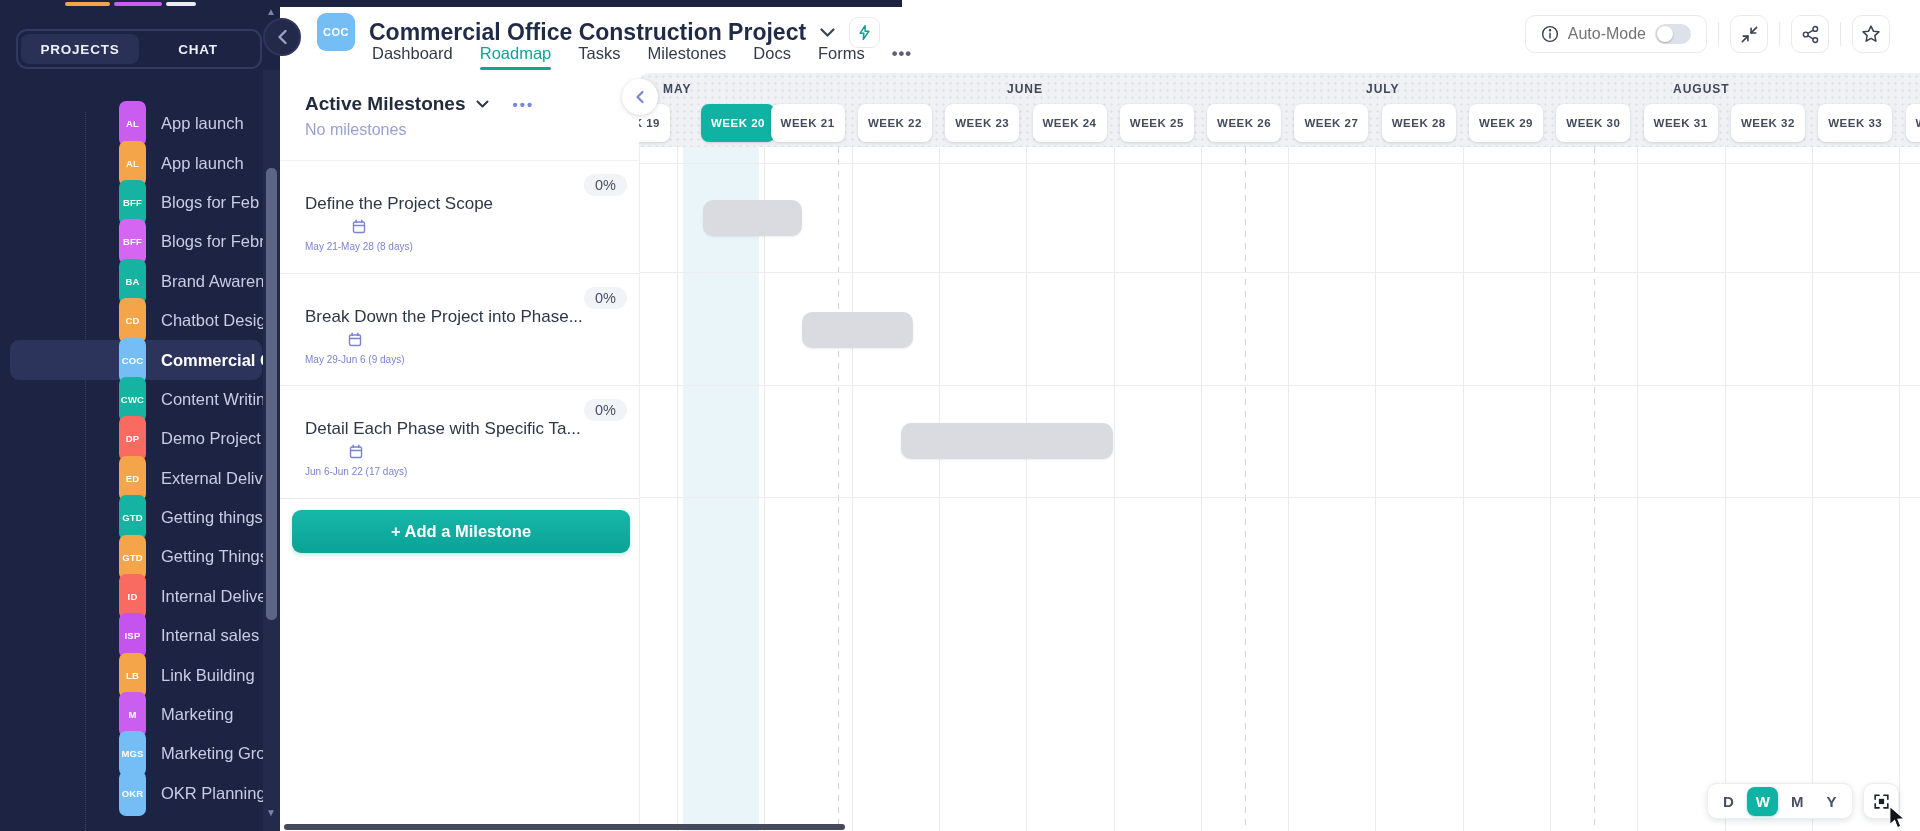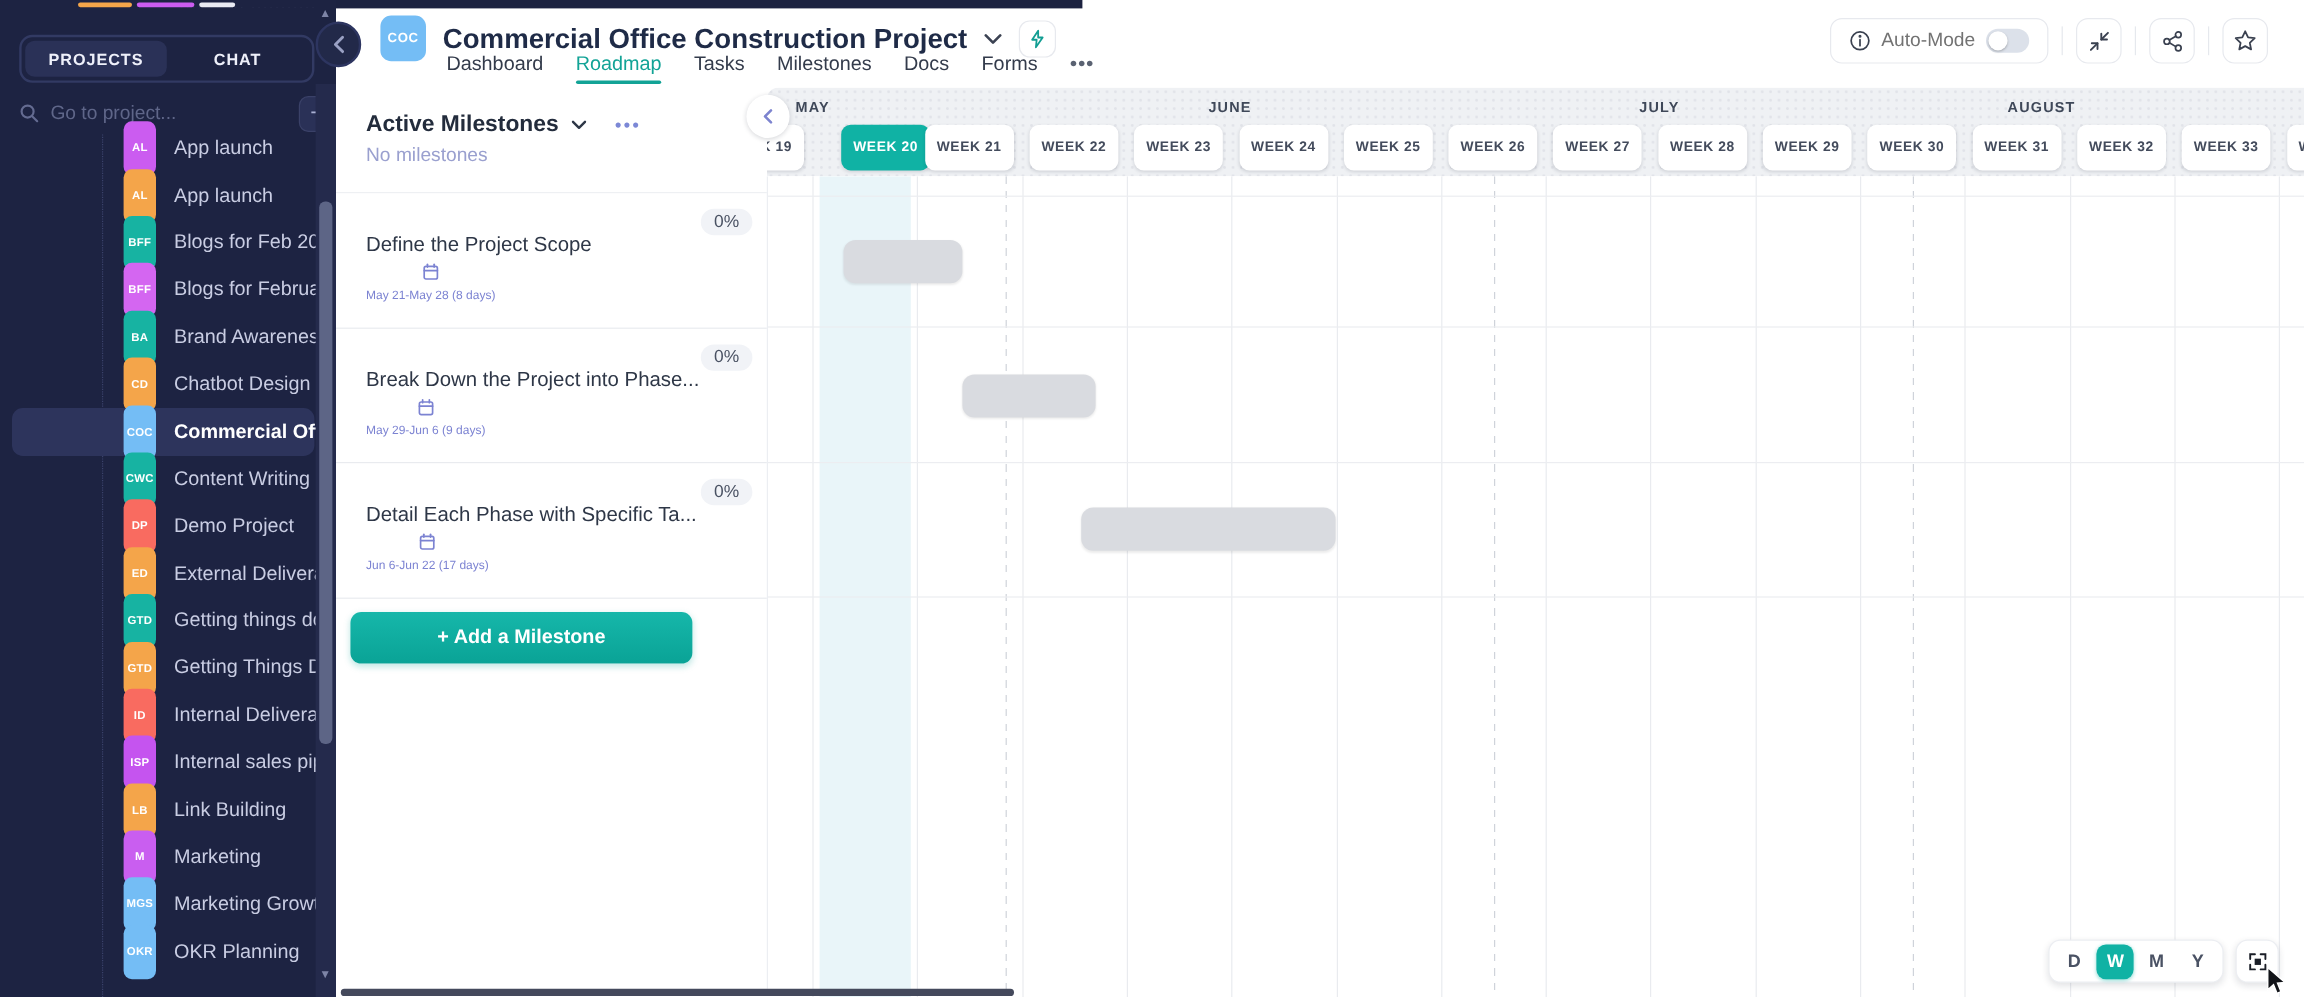--- a/index.html
+++ b/index.html
@@ -17,21 +17,21 @@
   .search-row { position:absolute; left:16px; top:79px; width:246px; height:31px; display:flex; align-items:center; }
   .search-row svg { flex:none; }
   .search-input { flex:1; margin-left:9px; background:transparent; border:none; outline:none; color:#c9cde3; font-size:16px; font-family:"Liberation Sans",sans-serif; }
   .search-input::placeholder { color:#5f6689; }
   .plus-btn { flex:none; width:30px; height:30px; background:#2a3157; border:1px solid #3a4168; border-radius:8px; color:#aab1d4; font-size:19px; line-height:27px; text-align:center; cursor:pointer; }
   .tree-line { position:absolute; left:85px; top:112px; bottom:0; width:0; border-left:1px dotted #3b426b; }
   #project-list { position:absolute; left:0; top:104px; width:280px; }
   .p-item { position:relative; height:39.4px; display:flex; align-items:center; padding-left:103px; cursor:pointer; }
   .p-item.selected { background:#2d345c; border-radius:9px; margin:0 18px 0 10px; padding-left:93px; }
   .p-item.selected .p-name { color:#ffffff; font-weight:bold; }
-  .p-icon { width:27px; height:45px; border-radius:7px; flex:none; display:flex; align-items:center; justify-content:center; color:#fff; font-size:9.5px; font-weight:bold; letter-spacing:.2px; }
+  .p-icon { width:27px; height:45px; border-radius:7px; flex:none; display:flex; align-items:center; justify-content:center; color:#fff; font-size:9.5px; font-weight:bold; letter-spacing:.2px;margin-left:16px; }
   .p-name { margin-left:15px; color:#c9cde3; font-size:16.5px; white-space:nowrap; }
   .side-scroll-track { position:absolute; right:0; top:70px; width:17px; bottom:0; background:#242a4c; }
   .side-scroll-thumb { position:absolute; left:266px; top:168px; width:11px; height:452px; background:#5d6586; border-radius:5px; z-index:4; }
   .scroll-arrow { position:absolute; color:#7d84a6; font-size:10px; z-index:4; }
 
   
   #collapse-btn { position:absolute; left:263px; top:18px; width:38px; height:38px; border-radius:50%; background:#222949; border:2px solid #2d3560; z-index:6; display:flex; align-items:center; justify-content:center; cursor:pointer; }
 
   
   #main { position:absolute; left:280px; top:0; right:0; bottom:0; background:#fff; }
@@ -59,21 +59,21 @@
   #mpanel { position:absolute; left:280px; top:73px; width:359px; bottom:0; background:#fff; z-index:2; }
   .mp-title-row { position:absolute; left:25px; top:20px; display:flex; align-items:center; gap:10px; }
   .mp-title { font-size:19px; font-weight:bold; color:#232c3c; }
   .mp-dots { margin-left:14px; color:#7c88d6; font-size:15px; font-weight:bold; letter-spacing:2px; cursor:pointer; }
   .mp-sub { position:absolute; left:25px; top:48px; font-size:16px; color:#9aa0cf; }
   #mrows { position:absolute; left:0; top:87px; width:100%; border-top:1px solid #eef0f3; }
   .m-row { position:relative; height:112.5px; border-bottom:1px solid #e9ebef; cursor:pointer; }
   .m-badge { position:absolute; right:12px; top:13px; background:#f1f3f7; border-radius:12px; padding:3px 11px; font-size:14.5px; color:#4a5263; }
   .m-name { position:absolute; left:25px; top:33px; font-size:17px; color:#2e3747; white-space:nowrap; }
   .m-date { position:absolute; left:25px; top:58px; display:flex; align-items:center; gap:7px; font-size:10px; color:#7c83d2;flex-direction:column; }
-  #add-milestone { position:absolute; left:12px; top:437px; width:285px; height:43px; border:none; border-radius:9px;
+  #add-milestone { position:absolute; left:12px; top:437px; width:338px; height:43px; border:none; border-radius:9px;
       background:linear-gradient(180deg,#16b7aa,#0aa396); color:#fff; font-size:16.5px; font-weight:bold;
       font-family:"Liberation Sans",sans-serif; cursor:pointer; box-shadow:0 2px 5px rgba(10,163,150,.25); }
 
   
   #timeline { position:absolute; left:639px; top:73px; right:0; bottom:0; overflow:hidden; }
   #theader { position:absolute; left:0; top:0; right:0; height:74px; background:#eff1f4; border-top-left-radius:10px;
       background-image:radial-gradient(circle,#e1e3e9 1px,transparent 1.2px); background-size:7px 7px; overflow:hidden; }
   .month-label { position:absolute; top:9px; font-size:12px; font-weight:bold; color:#3f4859; letter-spacing:1px; }
   .wchip { position:absolute; top:31px; width:74px; height:38px; background:#fff; border-radius:8px;
       box-shadow:0 1px 3px rgba(16,24,40,.14); display:flex; align-items:center; justify-content:center;
@@ -111,28 +111,20 @@
     <div class="top-clip" style="left:65px;width:45px;background:#f4a54a;"></div>
     <div class="top-clip" style="left:114px;width:48px;background:#cb5cf0;"></div>
     <div class="top-clip" style="left:166px;width:30px;background:#e9eaf2;"></div>
     <div class="top-dots">··········· ···········</div>
 
     <div class="side-tabs">
       <div class="side-tab active">PROJECTS</div>
       <div class="side-tab">CHAT</div>
     </div>
 
-    <div class="search-row">
-      <svg width="17" height="17" viewBox="0 0 17 17" fill="none" stroke="#646b91" stroke-width="1.8" stroke-linecap="round">
-          <circle cx="7" cy="7" r="5"></circle>
-          <line x1="10.8" y1="10.8" x2="15" y2="15"></line>
-        </svg>
-      <input class="search-input" placeholder="Go to project..." style="">
-      <div class="plus-btn">+</div>
-    </div>
 
     <div class="tree-line"></div>
 
     <div id="project-list">
 
     <div class="p-item">
           <span class="p-icon" style="background: rgb(203, 92, 240);">AL</span>
           <span class="p-name">App launch</span>
         </div>
         <div class="p-item">

